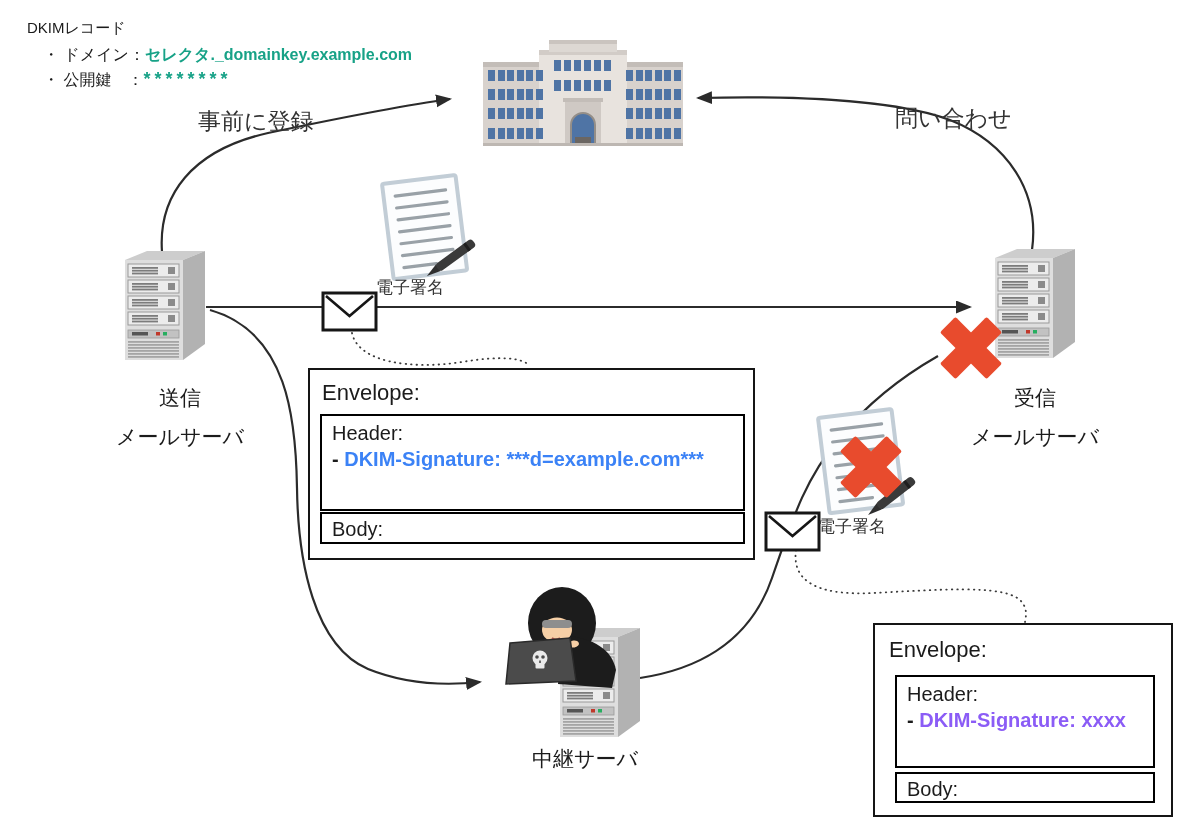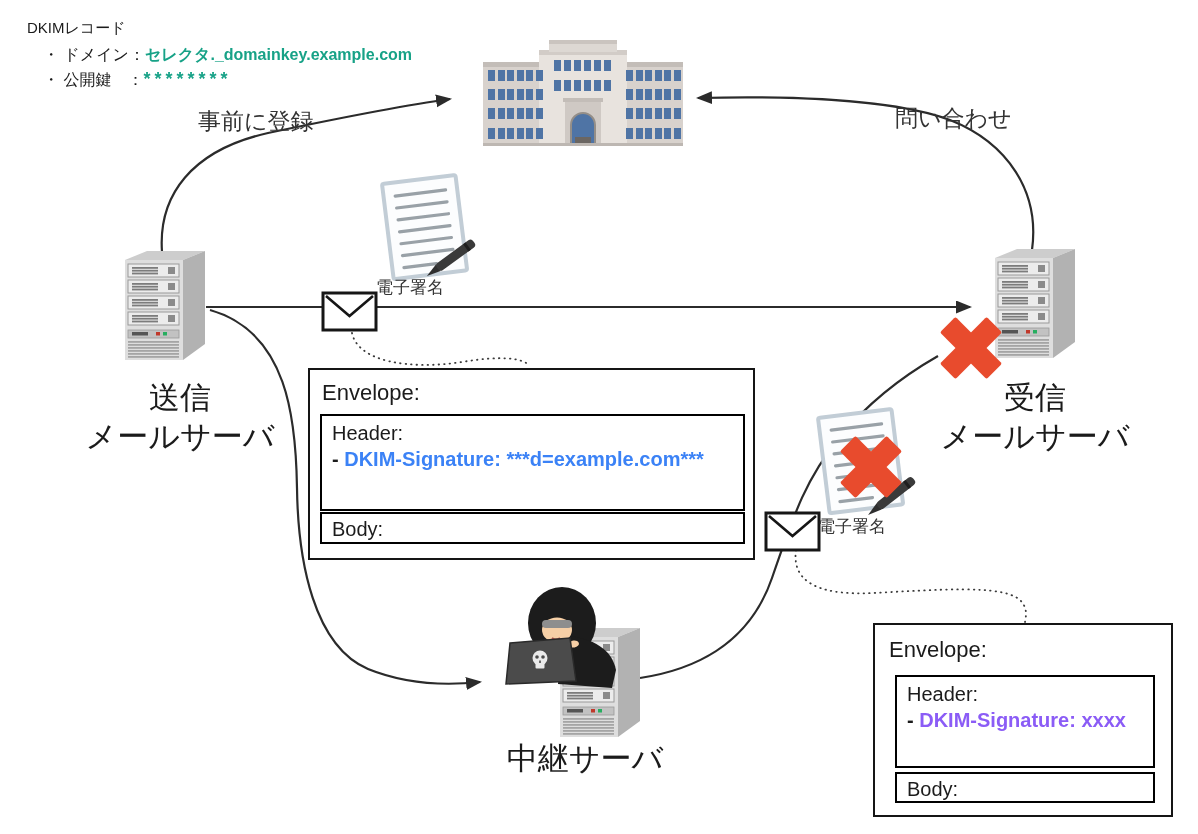--- a/index.html
+++ b/index.html
@@ -2,21 +2,21 @@
 <html><head>
 <meta charset="utf-8">
 <style>
   html,body{margin:0;padding:0;background:#fff;}
   #canvas{
     position:relative;width:1198px;height:834px;background:#ffffff;overflow:hidden;
     font-family:"Liberation Sans","DejaVu Sans",sans-serif;color:#1b1b1b;
   }
   svg.layer{position:absolute;left:0;top:0;}
   .lbl{position:absolute;white-space:nowrap;color:#2b2b2b;}
-  .node-label{position:absolute;text-align:center;font-size:31px;line-height:39px;color:#1b1b1b;}
+  .node-label{position:absolute;text-align:center;font-size:21px;line-height:39px;color:#1b1b1b;}
   .node-label span{display:block;}
   .flow-label{font-size:23px;color:#333;}
   .sign-label{font-size:17px;color:#333;}
   .dns-label{position:absolute;text-align:center;font-size:34px;letter-spacing:1px;color:#222;}
   
   #dkim-record{position:absolute;left:27px;top:16px;font-size:16px;line-height:24px;}
   #dkim-record .rec-title{font-size:15px;margin-bottom:3px;}
   #dkim-record .rec-line{margin-left:16px;}
   .teal{color:#17a287;font-weight:bold;}
   .stars{letter-spacing:4px;font-size:18px;}

